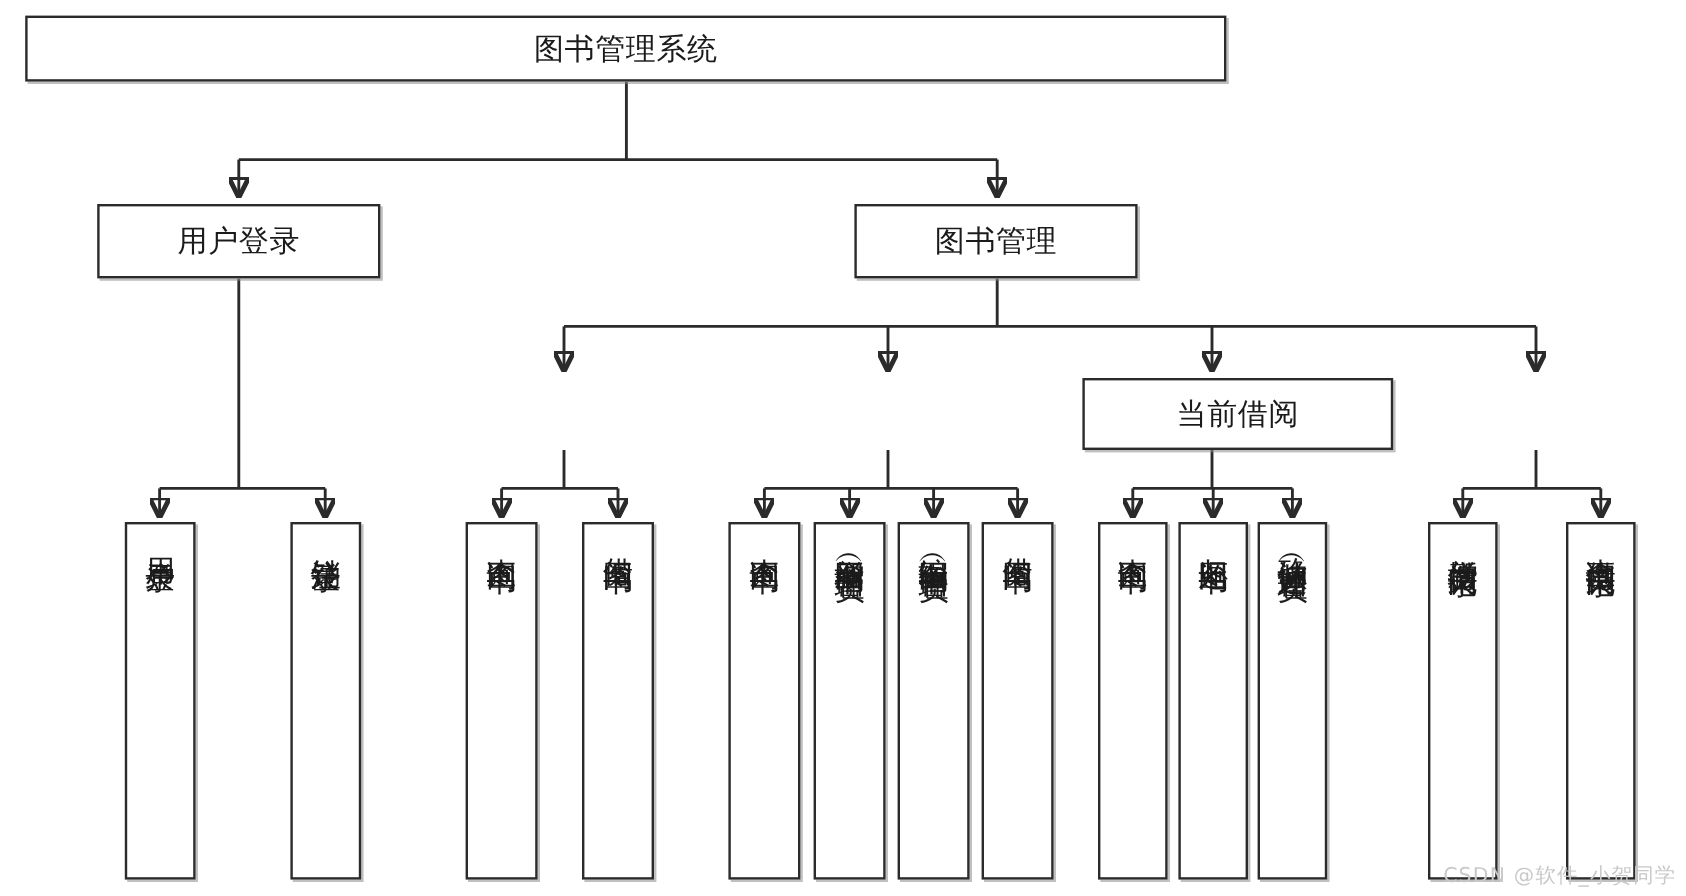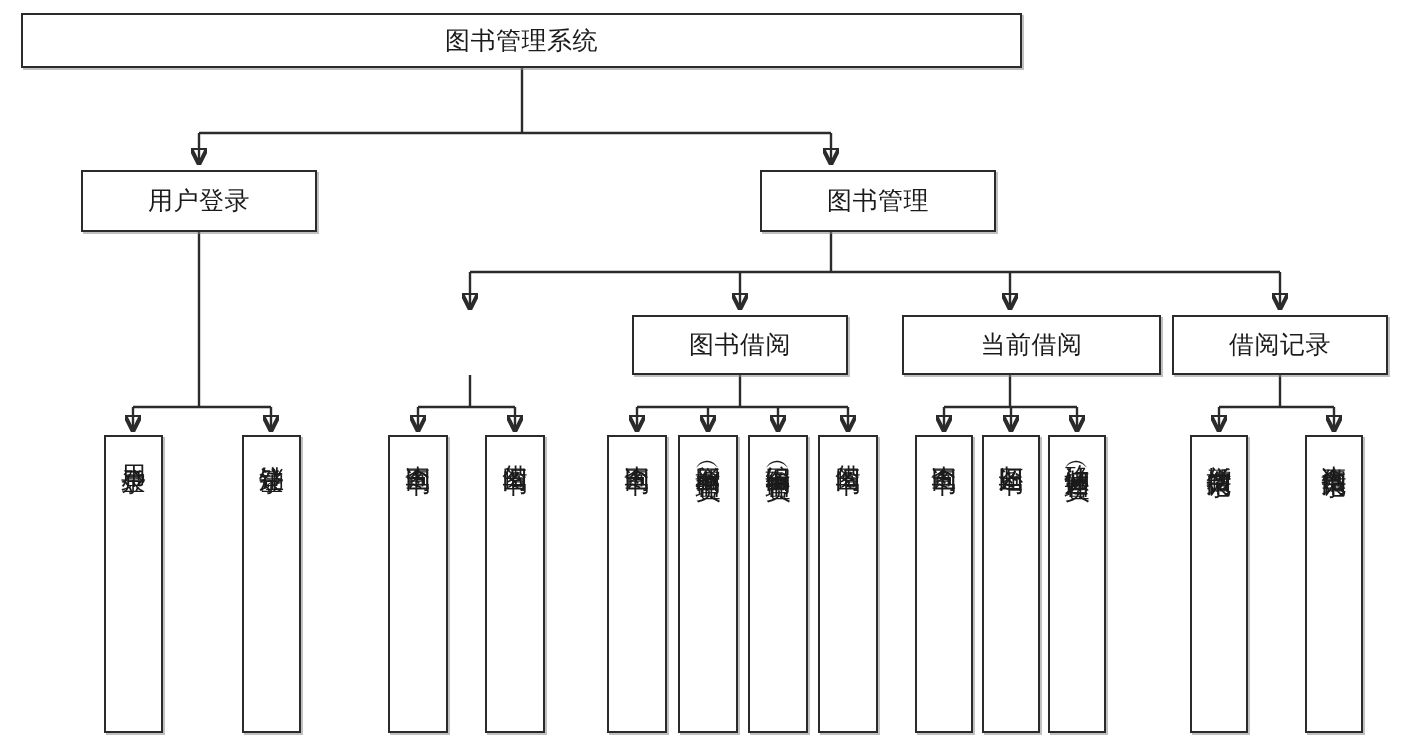--- a/index.html
+++ b/index.html
@@ -110,32 +110,26 @@
     <line x1="1334" y1="407" x2="1334" y2="430" marker-end="url(#arrow)"></line>
   </svg>
 
   <div class="node horiz" style="left:21px;top:13px;width:1001px;height:55px;">
     <span class="label">图书管理系统</span>
   </div>
 
   <div class="node horiz" style="left:81px;top:170px;width:236px;height:62px;">
     <span class="label">用户登录</span>
   </div>
-  <div class="node horiz" style="left:712px;top:170px;width:236px;height:62px;margin-left:48px;">
+  <div class="node horiz" style="left:712px;top:170px;width:236px;height:62px;">
     <span class="label">图书管理</span>
   </div>
 
-  <div class="node horiz" style="left:632px;top:315px;width:216px;height:60px;">
-    <span class="label">图书借阅</span>
-  </div>
   <div class="node horiz" style="left:902px;top:315px;width:259px;height:60px;">
     <span class="label">当前借阅</span>
-  </div>
-  <div class="node horiz" style="left:1172px;top:315px;width:216px;height:60px;">
-    <span class="label">借阅记录</span>
   </div>
 
   <div class="node vert" style="left:104px;top:435px;width:59px;height:298px;">
     <span class="label">用户登录</span>
   </div>
   <div class="node vert" style="left:242px;top:435px;width:59px;height:298px;">
     <span class="label">注销登录</span>
   </div>
 
   <div class="node vert" style="left:388px;top:435px;width:60px;height:298px;">
@@ -168,13 +162,14 @@
     <span class="label">确认归还（管理员）</span>
   </div>
 
   <div class="node vert" style="left:1190px;top:435px;width:58px;height:298px;">
     <span class="label">新增借阅记录</span>
   </div>
   <div class="node vert" style="left:1305px;top:435px;width:58px;height:298px;">
     <span class="label">查询借阅记录</span>
   </div>
 
+  <div class="wm">CSDN @软件_小贺同学</div>
 </div>
 
 </body></html>

